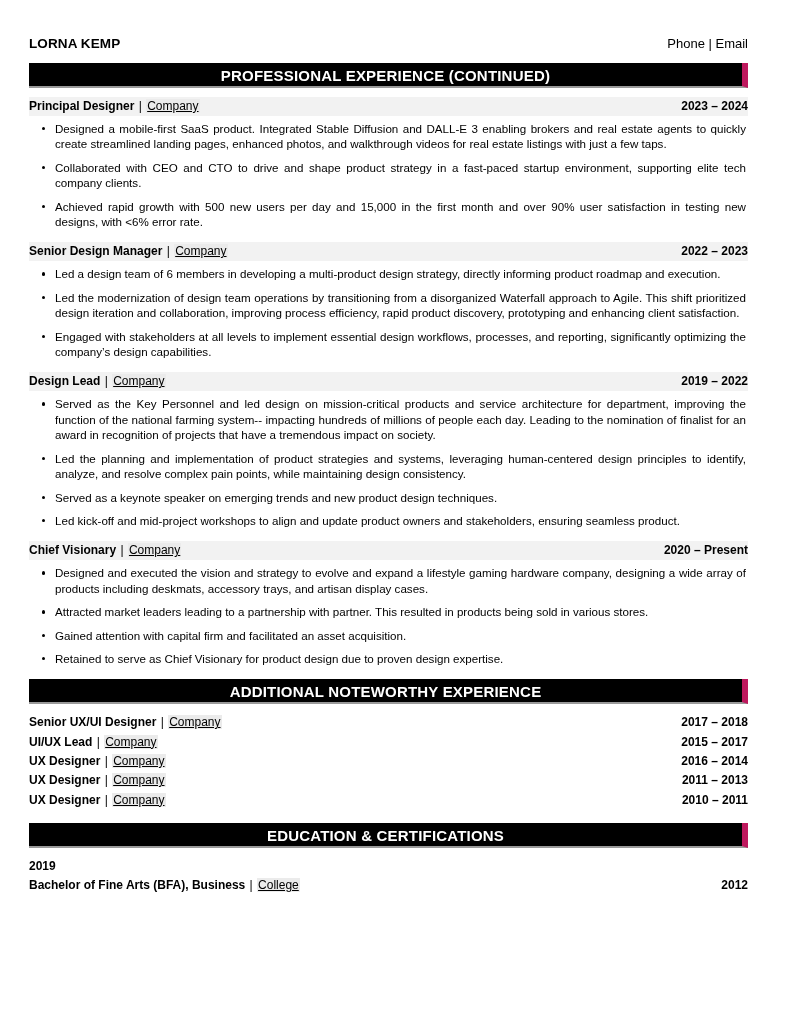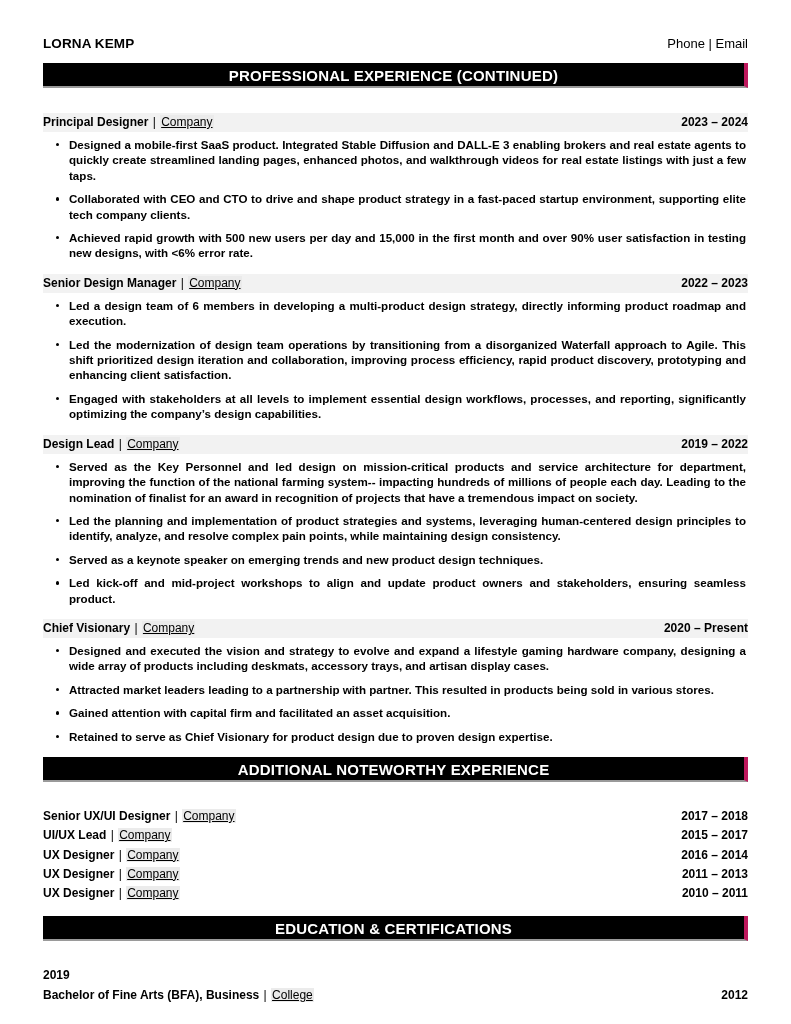--- a/index.html
+++ b/index.html
@@ -14,21 +14,21 @@
     font-family: "Liberation Sans", sans-serif;
     color: #000000;
     -webkit-font-smoothing: antialiased;
   }
 
   .page {
     position: relative;
     width: 791px;
     height: 1024px;
     background: #ffffff;
-    padding: 36px 43px 0 43px;
+    padding: 36px 43px 0 29px;
   }
 
   
   .header-row {
     display: flex;
     align-items: baseline;
     justify-content: space-between;
     height: 20px;
     margin-bottom: 7px;
   }
@@ -47,23 +47,23 @@
   
   .section-bar {
     background: #000000;
     color: #ffffff;
     text-align: center;
     font-size: 15px;
     font-weight: bold;
     letter-spacing: 0.2px;
     height: 25px;
     line-height: 25px;
-    border-right: 4px solid #be185d;
+    border-right: 6px solid #be185d;
     border-bottom: 2px solid #9a9a9a;
-    margin-bottom: 25px;
+    margin-bottom: 9px;
     overflow: hidden;
     white-space: nowrap;
   }
   .section-bar.tight-top { margin-top: 13px; }
 
   
   .entry-row {
     display: flex;
     align-items: baseline;
     justify-content: space-between;
@@ -96,21 +96,20 @@
     padding: 0;
   }
   .bullets li {
     position: relative;
     padding-left: 26px;
     margin-bottom: 8px;
     font-size: 11.6px;
     line-height: 15.4px;
     text-align: justify;
     padding-right: 2px;
-    font-weight: bold;
   }
   .bullets li:last-child { margin-bottom: 0; }
   .bullets li .bullet-dot {
     position: absolute;
     left: 13px;
     top: 6px;
     width: 3.4px;
     height: 3.4px;
     background: #000;
     border-radius: 50%;

